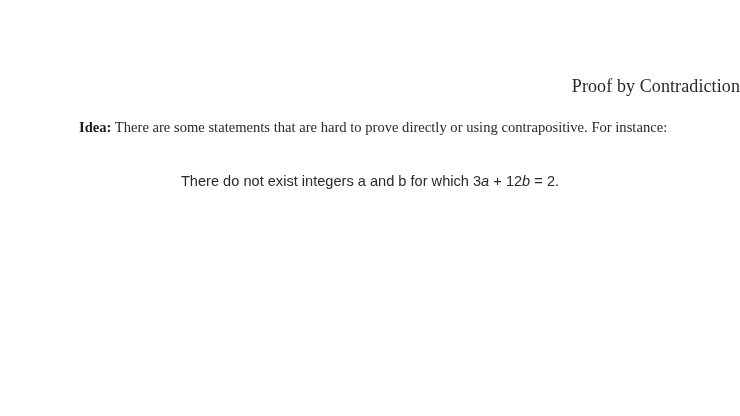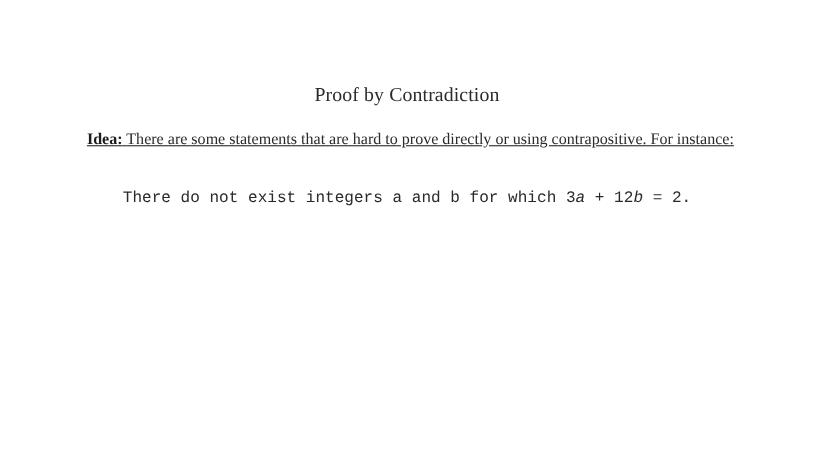--- a/index.html
+++ b/index.html
@@ -18,47 +18,46 @@
     .slide {
       position: absolute;
       inset: 0;
       background: #ffffff;
     }
     .title {
       position: absolute;
       top: 76px;
       left: 0;
       width: 740px;
-      text-align: center;
+      text-align: right;
       font-family: "Liberation Serif", serif;
       font-size: 18px;
       color: #2a2a2a;
       letter-spacing: 0.1px;
     }
     .para {
       position: absolute;
       left: 79px;
       width: 590px;
       font-family: "Liberation Serif", serif;
       font-size: 14.6px;
       line-height: 19px;
       color: #2a2a2a;
-      text-decoration: underline;
     }
     .para b {
       font-weight: bold;
       color: #1c1c1c;
     }
     .idea { top: 118px; }
     .center-line {
       position: absolute;
       left: 0;
       width: 740px;
       text-align: center;
-      font-family: Liberation Mono, monospace;
+      font-family: Liberation Sans, sans-serif;
       font-size: 14.6px;
       color: #2a2a2a;
     }
     .stmt1 { top: 173px; }
     .stmt2 { top: 211px; }
     .question { top: 251px; }
     .main-idea { top: 382px; }
     .math i { font-style: italic; }
     .gap { display: inline-block; width: 10px; }
   </style>

